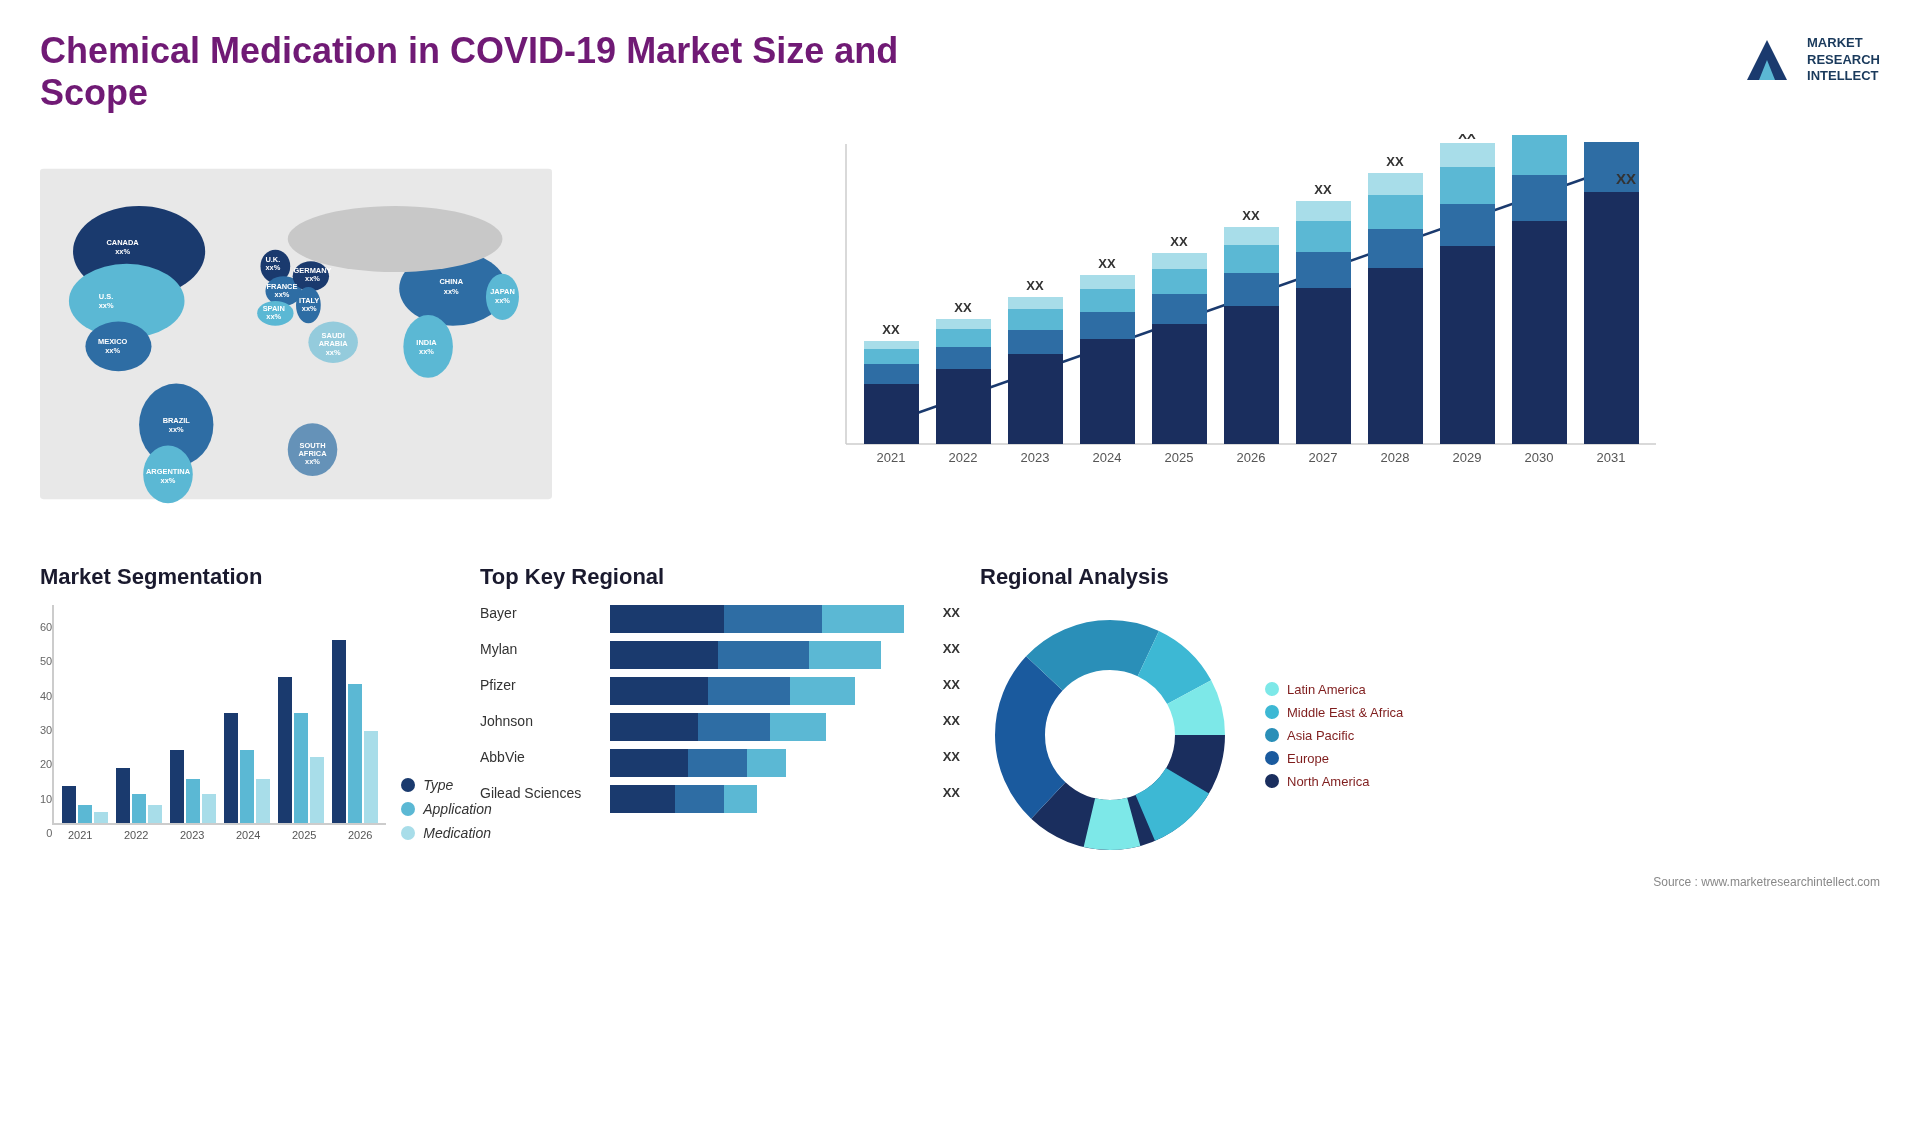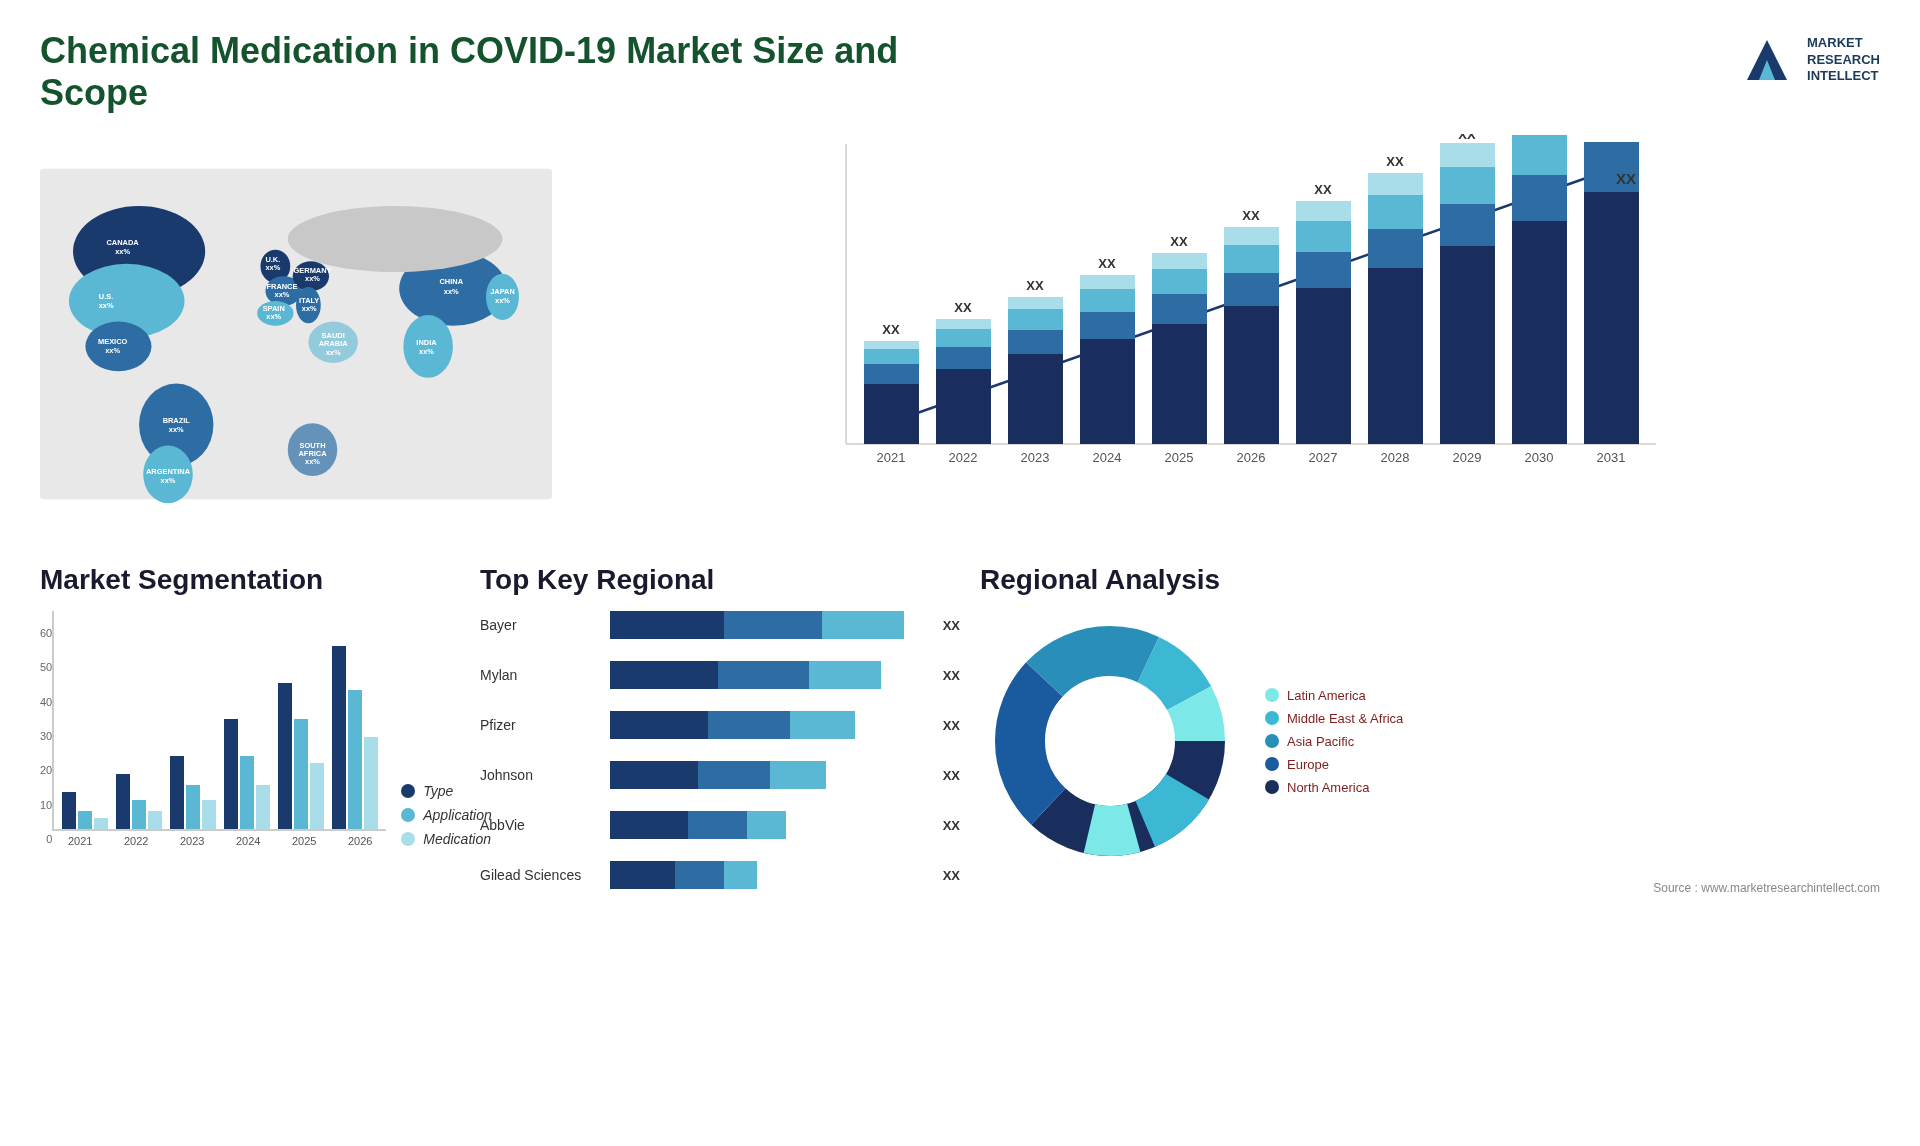--- a/index.html
+++ b/index.html
@@ -13,21 +13,21 @@
     }
     .header {
       display: flex;
       justify-content: space-between;
       align-items: flex-start;
       margin-bottom: 20px;
     }
     .title {
       font-size: 36px;
       font-weight: 600;
-      color: #14532d;
+      color: #701a75;
       max-width: 900px;
     }
     .logo {
       display: flex;
       align-items: center;
       gap: 10px;
     }
     .logo-icon {
       width: 60px;
       height: 60px;
@@ -65,21 +65,21 @@
       flex-shrink: 0;
     }
     .players-container {
       width: 480px;
       flex-shrink: 0;
     }
     .regional-container {
       flex: 1;
     }
     .section-title {
-      font-size: 28px;
+      font-size: 22px;
       font-weight: 700;
       color: #1a1a2e;
       margin-bottom: 15px;
     }
     .legend {
       display: flex;
       flex-direction: column;
       gap: 8px;
       margin-left: 20px;
       font-style: italic;
@@ -93,22 +93,21 @@
     }
     .legend-dot {
       width: 14px;
       height: 14px;
       border-radius: 50%;
       flex-shrink: 0;
     }
     
     .player-row {
       display: flex;
-      align-items: center;
-      margin-bottom: 22px;
+      margin-bottom: 8px;
       gap: 0;
     }
     .player-name {
       width: 130px;
       font-size: 14px;
       color: #333;
       flex-shrink: 0;
     }
     .player-bar-wrap {
       flex: 1;

